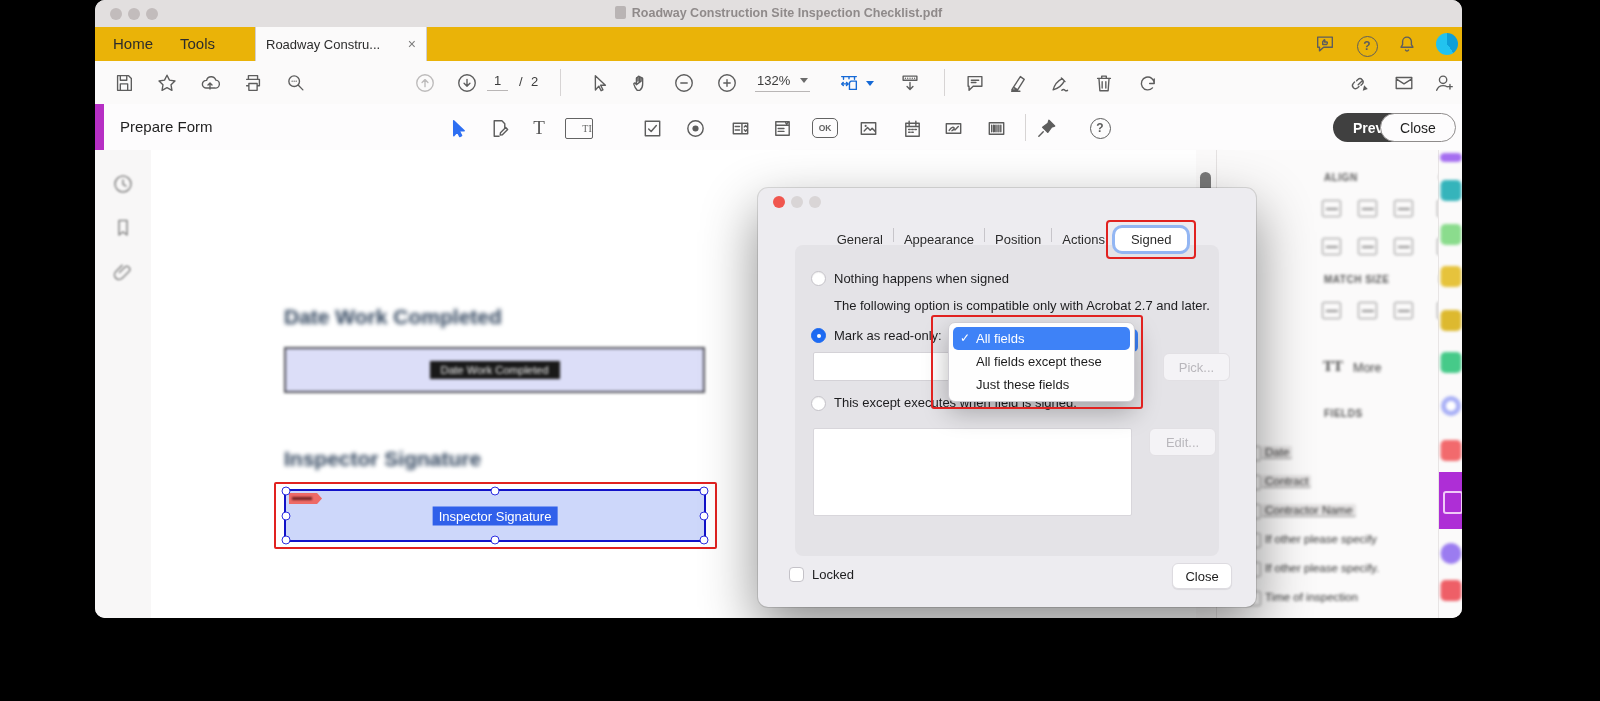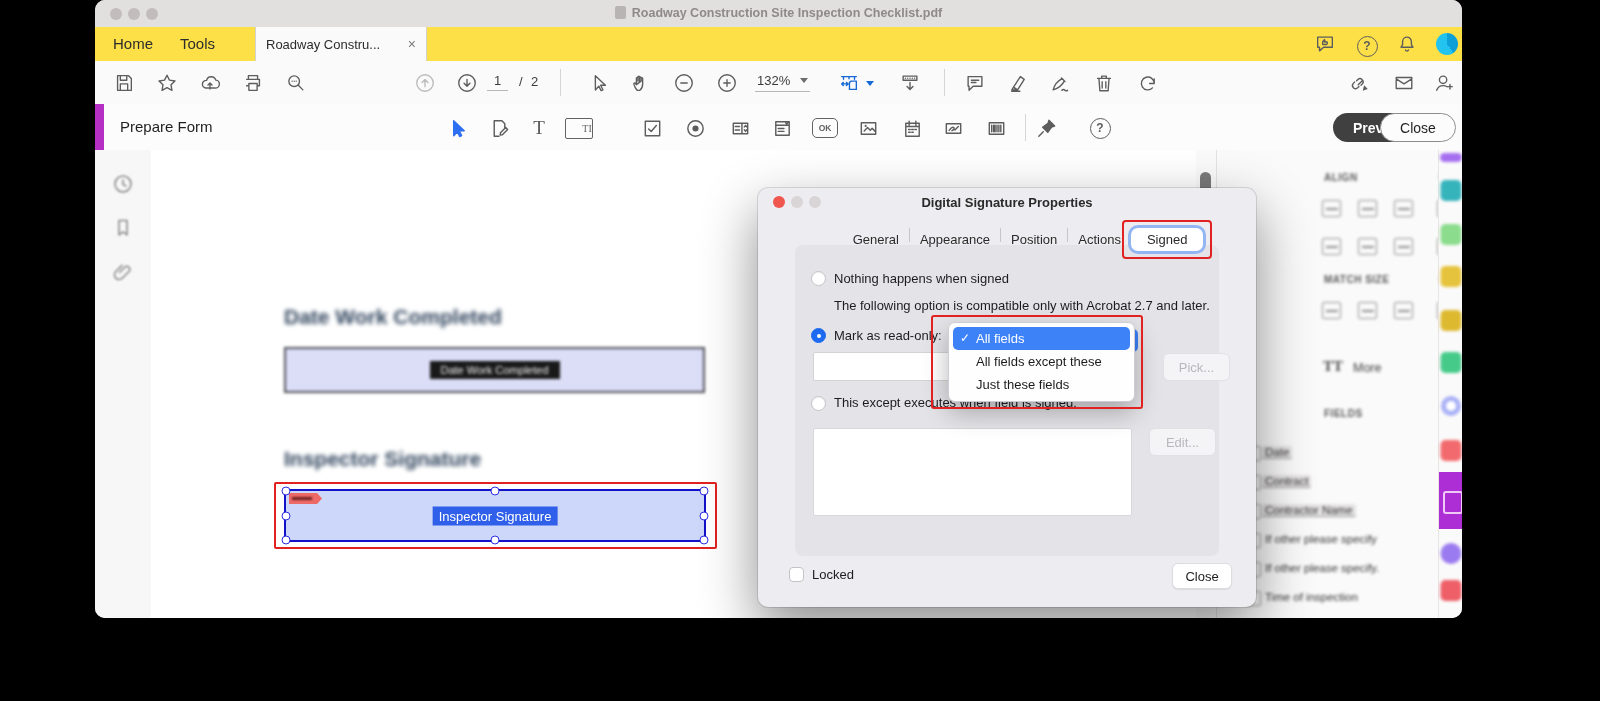--- a/index.html
+++ b/index.html
@@ -7,21 +7,21 @@
   .stage{position:relative;width:1600px;height:701px;background:#000;overflow:hidden;}
   .abs{position:absolute;}
   .win{position:absolute;left:95px;top:0;width:1367px;height:618px;background:#fbfafa;
        border-radius:10px;box-shadow:0 30px 70px rgba(0,0,0,.65);overflow:hidden;}
   
   .titlebar{position:absolute;left:0;top:0;width:100%;height:27px;background:#e2dfdf;border-bottom:1px solid #cfcccc;}
   .light{position:absolute;top:7.5px;width:12px;height:12px;border-radius:50%;}
   .title-txt{position:absolute;left:0;top:6px;width:100%;text-align:center;font-size:12.5px;color:#8f8a8a;font-weight:bold;}
   .title-doc-ic{display:inline-block;width:11px;height:13px;background:#b9b4b4;border-radius:2px;vertical-align:-2px;margin-right:6px;}
   
-  .tabrow{position:absolute;left:0;top:27px;width:100%;height:34px;background:#fde047;}
+  .tabrow{position:absolute;left:0;top:27px;width:100%;height:34px;background:#eab308;}
   .navlbl{position:absolute;top:8px;font-size:15px;color:#2c2c2c;cursor:default;}
   .doctab{position:absolute;left:160px;top:0;width:172px;height:34px;background:#fbfafa;border-left:1px solid #d2cfcf;border-right:1px solid #d2cfcf;display:flex;align-items:center;padding:0 10px;box-sizing:border-box;}
   .doctab .lbl{font-size:13px;color:#2c2c2c;flex:1;}
   .doctab .x{font-size:14px;color:#7c7c7c;margin-left:6px;}
   
   .toolbar{position:absolute;left:0;top:61px;width:100%;height:43px;background:#fbfafa;border-bottom:1px solid #d8d5d5;}
   .tb{position:absolute;top:10px;width:24px;height:24px;display:flex;align-items:center;justify-content:center;}
   .tb svg{width:22px;height:22px;stroke:#5d5d5d;fill:none;stroke-width:1.5;stroke-linecap:round;stroke-linejoin:round;}
   .tb.dis svg{stroke:#bdbbbb;}
   .tb.blue svg{stroke:#1569d6;}
@@ -73,21 +73,21 @@
   .rail .blurwrap{filter:blur(1.5px);}
   .ric{position:absolute;left:50%;transform:translateX(-50%);width:21px;height:21px;border-radius:5px;}
   .railsel{position:absolute;left:0;top:322px;width:24px;height:57px;background:#ae2ed6;}
   .railsel::after{content:"";position:absolute;left:4px;top:19px;width:16px;height:19px;border:2px solid #f0c9f7;border-radius:3px;}
   
   .dialog{position:absolute;left:663px;top:188px;width:498px;height:419px;background:#edecf0;border-radius:10px;
           box-shadow:0 22px 55px rgba(0,0,0,.45),0 0 0 1px rgba(0,0,0,.12);font-size:13px;color:#1d1d1f;}
   .dlight{position:absolute;top:8px;width:12px;height:12px;border-radius:50%;}
   .dtitle{position:absolute;left:0;top:7px;width:100%;text-align:center;font-size:13px;font-weight:bold;color:#2a2a2a;}
   .groupbox{position:absolute;left:37px;top:57px;width:424px;height:311px;background:#e4e3e7;border-radius:8px;}
-  .dtabs{position:absolute;left:0;top:40px;width:100%;display:flex;justify-content:center;align-items:flex-start;padding-left:16px;}
+  .dtabs{position:absolute;left:0;top:40px;width:100%;display:flex;justify-content:center;align-items:flex-start;}
   .dtab{padding:4px 10px;color:#2b2b2b;}
   .dtabsep{width:1px;height:14px;background:#c7c5ca;}
   .dtab.sel{position:relative;background:#fff;border-radius:7px;padding:4px 16px;box-shadow:0 0 0 3px #93b6f3,0 1px 2px rgba(0,0,0,.2);}
   .annot{position:absolute;border:2.5px solid #e12220;border-radius:4px;pointer-events:none;}
   .radio{position:absolute;width:15px;height:15px;border-radius:50%;background:#fff;border:1px solid #c4c2c8;box-sizing:border-box;box-shadow:inset 0 1px 1px rgba(0,0,0,.06);}
   .radio.on{background:#1d6bf3;border-color:#1d6bf3;}
   .radio.on::after{content:"";position:absolute;left:4.5px;top:4.5px;width:4.5px;height:4.5px;border-radius:50%;background:#fff;}
   .dlbl{position:absolute;font-size:13px;color:#1d1d1f;white-space:nowrap;}
   .dinput{position:absolute;left:55px;top:164px;width:319px;height:29px;background:#fff;border:1px solid #d4d2d7;border-radius:2px;box-sizing:border-box;}
   .dtextarea{position:absolute;left:55px;top:240px;width:319px;height:88px;background:#fff;border:1px solid #d8d6db;border-radius:2px;box-sizing:border-box;}
@@ -451,21 +451,20 @@
       <div class="blurwrap">
         <span class="ric" style="top:393px;border-radius:50%;background:#9b7cf0;"></span>
         <span class="ric" style="top:430px;background:#ee5f67;"></span>
       </div>
     </div>
 
     <div class="dialog">
       <span class="dlight" style="left:15px;background:#f0564e;"></span>
       <span class="dlight" style="left:33px;background:#d9d5d6;"></span>
       <span class="dlight" style="left:51px;background:#d9d5d6;"></span>
-      <div class="dtitle">Digital Signature Properties</div>
 
       <div class="groupbox"></div>
 
       <div class="dtabs">
         <span class="dtab">General</span>
         <span class="dtabsep"></span>
         <span class="dtab">Appearance</span>
         <span class="dtabsep"></span>
         <span class="dtab">Position</span>
         <span class="dtabsep"></span>

